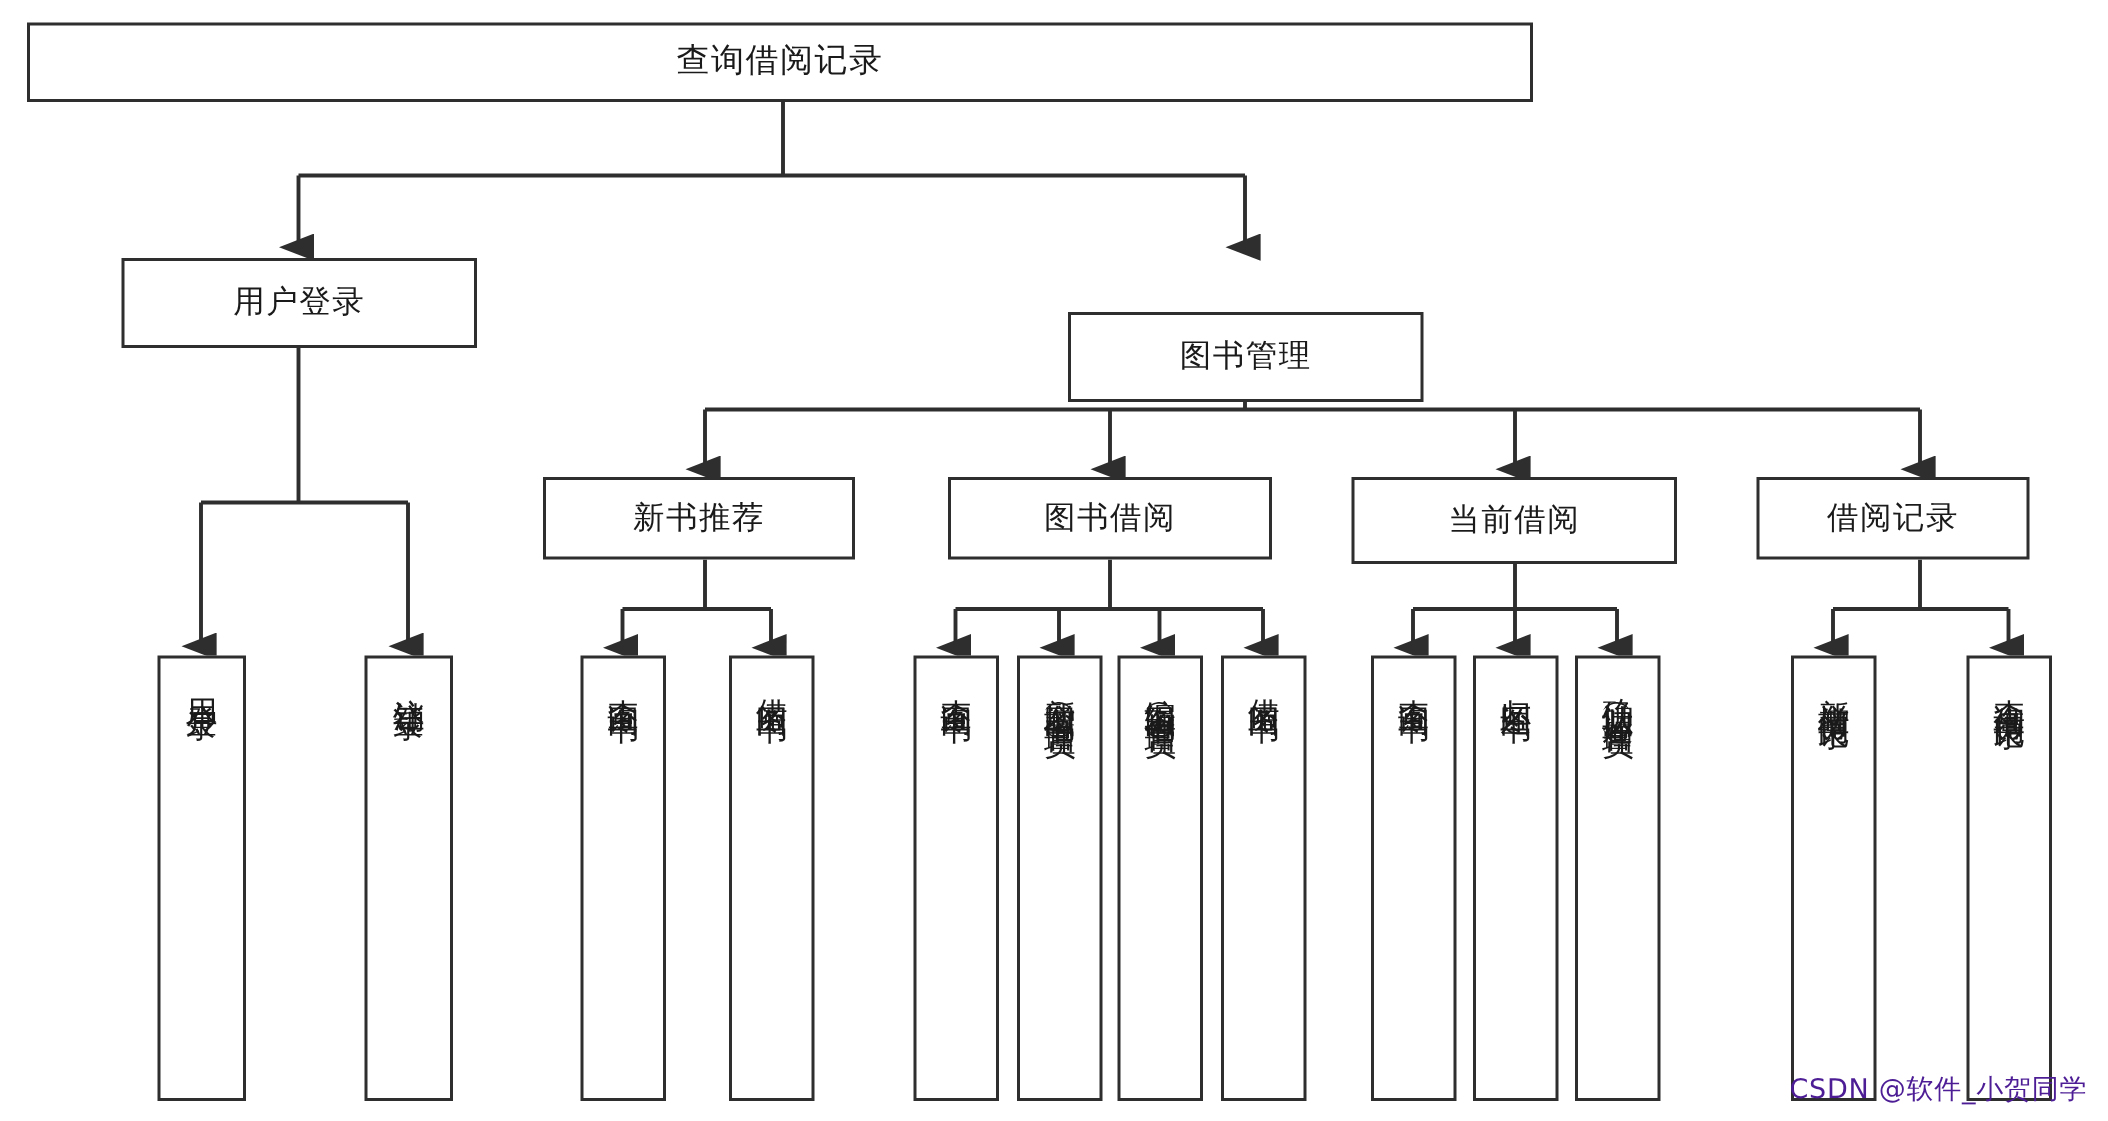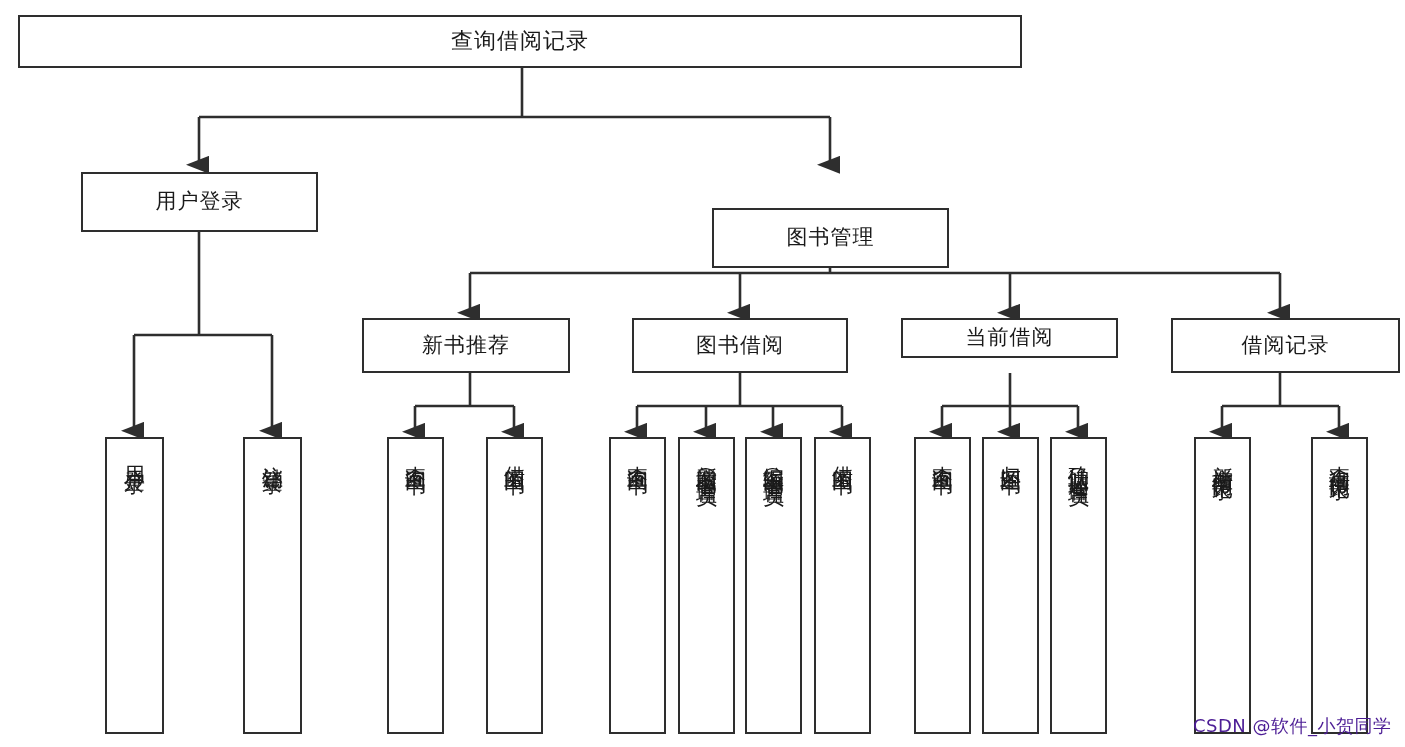--- a/index.html
+++ b/index.html
@@ -133,25 +133,25 @@
   </div>
 
   <div class="node horiz" style="left:362px; top:318px; width:208px; height:55px;">
     <span class="label">新书推荐</span>
   </div>
 
   <div class="node horiz" style="left:632px; top:318px; width:216px; height:55px;justify-content:center;">
     <span class="label">图书借阅</span>
   </div>
 
-  <div class="node horiz" style="left:901px; top:318px; width:217px; height:40px;">
+  <div class="node horiz" style="left:901px; top:318px; width:217px; height:58px;">
     <span class="label">当前借阅</span>
   </div>
 
-  <div class="node horiz" style="left:1171px; top:318px; width:229px; height:55px;">
+  <div class="node horiz" style="left:1171px; top:318px; width:182px; height:55px;">
     <span class="label">借阅记录</span>
   </div>
 
   <div class="node vert" style="left:105px; top:437px; width:59px; height:297px;">
     <span class="label">用户登录</span>
   </div>
   <div class="node vert" style="left:243px; top:437px; width:59px; height:297px;">
     <span class="label">注销登录</span>
   </div>
 

